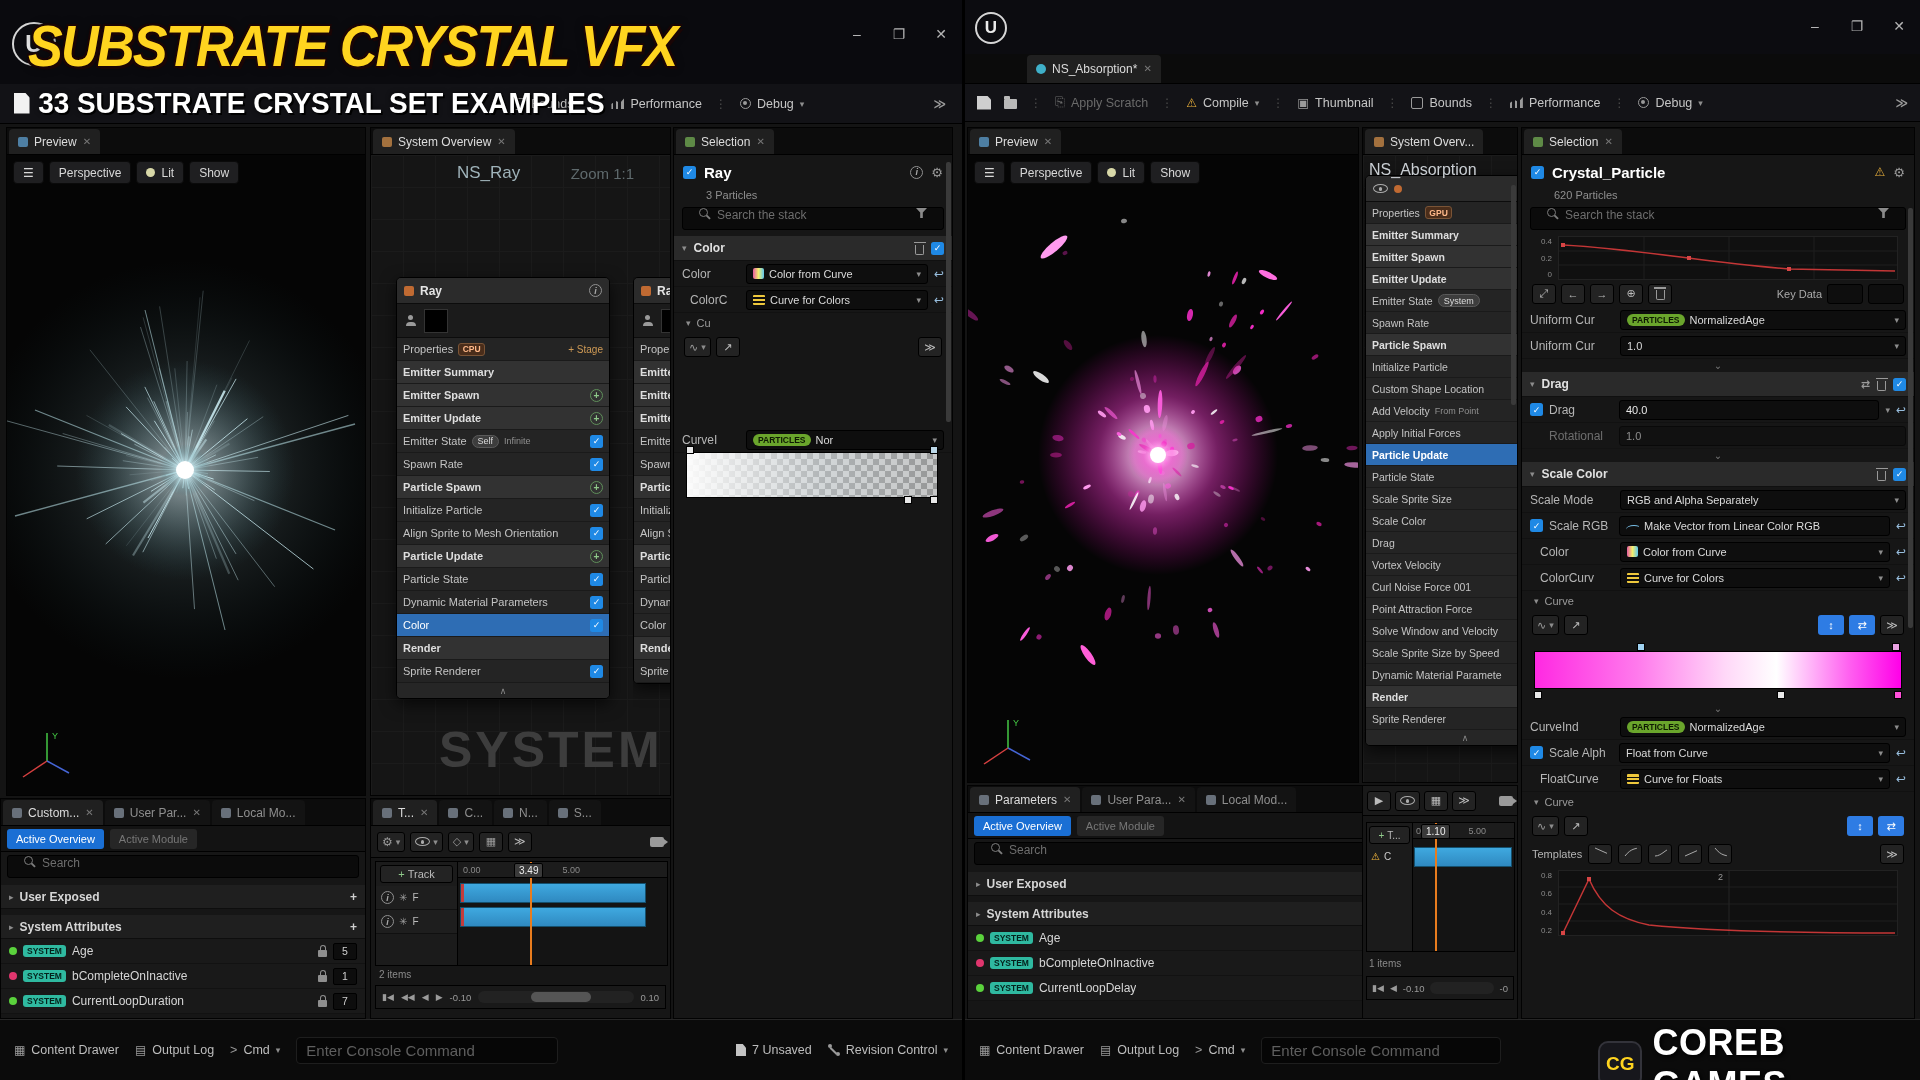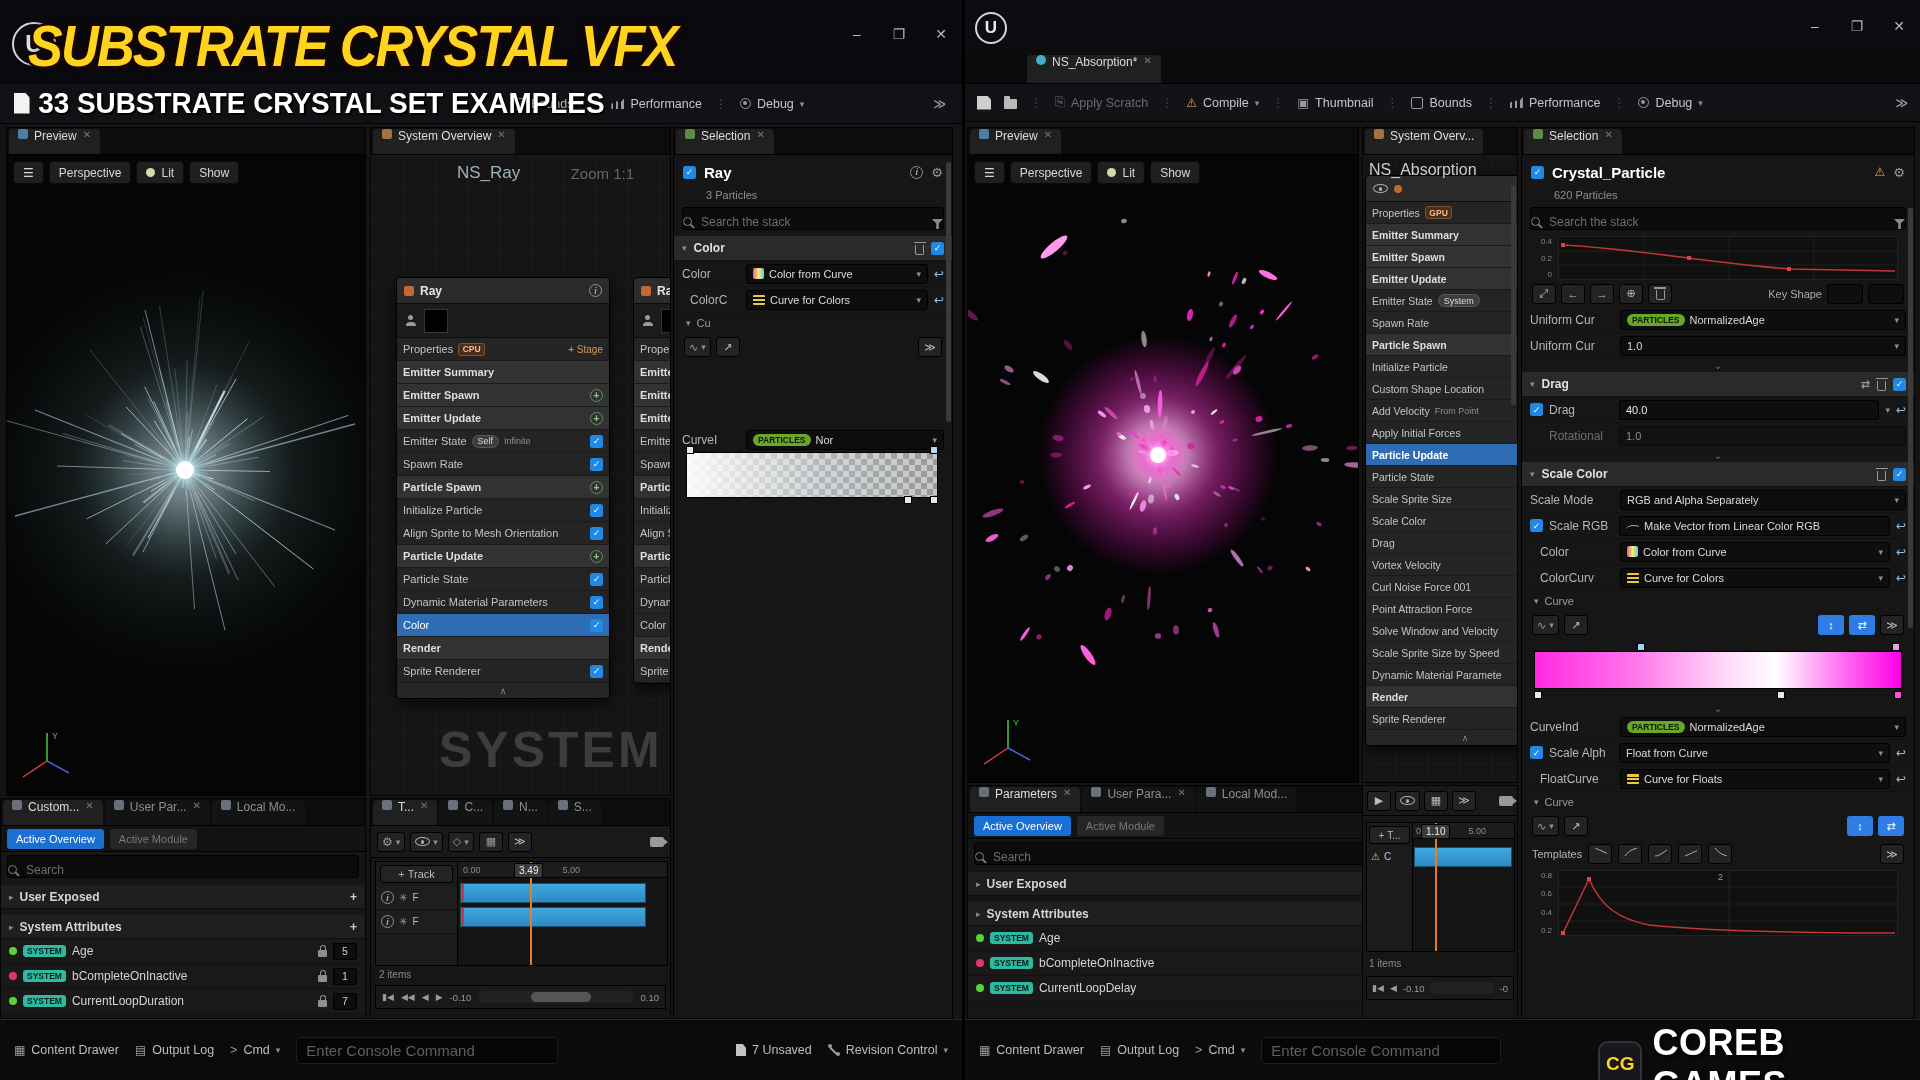--- a/index.html
+++ b/index.html
@@ -12,21 +12,21 @@
 .wbtn{width:42px;height:32px;display:flex;align-items:center;justify-content:center;color:#b5b5b5;font-size:14px}
 .uelogo{border-radius:50%;background:#0c0c10;border:2px solid #d6d6d6;color:#eaeaea;display:flex;align-items:center;justify-content:center;font-weight:bold}
 .mitem{color:#d2d2d2;font-size:13px;white-space:nowrap}
 .tbtn{display:flex;align-items:center;gap:6px;color:#c6c6c6;font-size:12.5px;white-space:nowrap}
 .tbtn.dim{color:#6a6a6a}
 .dots{color:#4b4b4b;font-size:12px}
 .car{color:#8d8d8d;font-size:9px}
 .chev{color:#9a9a9a;font-weight:bold}
 .panel{position:absolute;background:#161616;border:1px solid #020202;overflow:hidden}
 .tabbar{display:flex;align-items:flex-end;height:27px;background:#0c0c0c;border-bottom:1px solid #000;padding-left:2px;gap:2px}
-.tab{display:flex;align-items:flex-start;gap:6px;height:25px;padding:0 9px;background:#131313;color:#8f8f8f;border-radius:4px 4px 0 0;font-size:12px;white-space:nowrap}
+.tab{display:flex;align-items:center;gap:6px;height:25px;padding:0 9px;background:#131313;color:#8f8f8f;border-radius:4px 4px 0 0;font-size:12px;white-space:nowrap}
 .tab.active{background:#202020;color:#dcdcdc}
 .tab .x{color:#777;font-size:10px}
 .tabicon{width:10px;height:10px;border-radius:2px;background:#4e7fa3;flex:none}
 .viewport{position:absolute;background:#050505;overflow:hidden}
 .vtools{position:absolute;left:6px;top:6px;display:flex;gap:5px;z-index:5}
 .vbtn{background:rgba(34,34,36,.92);border:1px solid #0a0a0a;border-radius:4px;height:23px;display:flex;align-items:center;gap:6px;padding:0 9px;color:#d8d8d8;font-size:12px}
 .graph{position:absolute;background-color:#151515;overflow:hidden;background-image:linear-gradient(#1b1b1b 1px,transparent 1px),linear-gradient(90deg,#1b1b1b 1px,transparent 1px);background-size:32px 32px}
 .node{position:absolute;background:#202020;border:1px solid #000;border-radius:5px;box-shadow:0 5px 16px rgba(0,0,0,.65);overflow:hidden}
 .nhead{display:flex;align-items:center;gap:6px;height:26px;background:#2b2b2b;border-bottom:1px solid #0c0c0c;padding:0 7px;color:#e4e4e4;font-weight:bold;font-size:12px}
 .nthumb{display:flex;align-items:center;gap:8px;height:34px;background:#1b1b1b;border-bottom:1px solid #0c0c0c;padding:0 8px}
@@ -37,21 +37,21 @@
 .rnode .nrow{height:22px;font-size:10.5px}
 .rlabel{overflow:hidden;text-overflow:ellipsis}
 .badge{flex:none;font-size:8.5px;font-weight:bold;color:#ffb98a;background:#4a2d1a;border:1px solid #7a5436;border-radius:3px;padding:0.5px 3.5px}
 .tag{flex:none;font-size:9px;color:#dcdcdc;background:#3d3d3d;border:1px solid #5a5a5a;border-radius:7px;padding:0.5px 5px}
 .dimtag{flex:none;font-size:9px;color:#909090}
 .stage{flex:none;font-size:10px;color:#cf9a55}
 .plus{flex:none;width:13px;height:13px;border-radius:50%;border:1px solid #5f8f5a;color:#8fc98a;font-size:10px;display:flex;align-items:center;justify-content:center}
 .chk{flex:none;width:13px;height:13px;border-radius:2.5px;background:#1f89e5;color:#fff;font-size:9px;font-weight:bold;display:flex;align-items:center;justify-content:center}
 .nfoot{height:15px;display:flex;align-items:center;justify-content:center;color:#8a8a8a;background:#262626;font-size:9px}
 .watermark{position:absolute;font-weight:bold;color:#3d3d3d;letter-spacing:3px;pointer-events:none;white-space:nowrap}
-.searchbox{display:flex;align-items:flex-end;gap:6px;background:#0b0b0b;border:1px solid #000;border-radius:3px;height:23px;padding:0 0}
+.searchbox{display:flex;align-items:flex-start;gap:6px;background:#0b0b0b;border:1px solid #000;border-radius:3px;height:23px;padding:0 16px}
 .searchbox input{background:transparent;border:none;outline:none;color:#cfcfcf;font-family:inherit;font-size:12px;width:100%}
 .searchbox input::placeholder{color:#6e6e6e}
 .sect{display:flex;align-items:center;gap:7px;height:25px;background:#2a2a2a;border-bottom:1px solid #101010;padding:0 8px;color:#e0e0e0;font-weight:bold;font-size:12px}
 .prow{display:flex;align-items:center;gap:6px;min-height:26px;padding:0 8px;border-bottom:1px solid #111;font-size:12px;color:#b5b5b5}
 .plabel{flex:none;overflow:hidden;white-space:nowrap}
 .combo{flex:1;display:flex;align-items:center;gap:5px;background:#0e0e0e;border:1px solid #000;border-radius:3px;height:20px;padding:0 6px;color:#dadada;font-size:11px;white-space:nowrap;overflow:hidden}
 .combo .car{margin-left:auto}
 .numbox{flex:1;display:flex;align-items:center;background:#0e0e0e;border:1px solid #000;border-radius:3px;height:20px;padding:0 6px;color:#e8e8e8;font-size:11px}
 .reset{flex:none;color:#98bede;font-size:12px}
 .pbadge{flex:none;background:#6aa52c;color:#0e1a02;font-size:8.5px;font-weight:bold;border-radius:7px;padding:1px 5px}
@@ -1385,21 +1385,21 @@
     </div>
     <div class="flex" style="height:27px;padding:0 10px;gap:5px">
       <div class="gbtn">⤢</div>
       <div class="gbtn">←</div>
       <div class="gbtn">→</div>
       <div class="gbtn">⊕</div>
       <div class="gbtn">
           <span class="i-trash"></span>
         </div>
       <span class="grow"></span>
-      <span style="font-size:11px;color:#aaa">Key Shape</span>
+      <span style="font-size:11px;color:#aaa">Key Data</span>
       <div class="numbox" style="flex:none;width:36px"></div>
       <div class="numbox" style="flex:none;width:36px"></div>
     </div>
     <div class="prow">
       <span class="plabel" style="width:84px">Uniform Cur</span>
       <div class="combo">
         <span class="pbadge">PARTICLES</span>
         <span>NormalizedAge</span>
         <span class="car">▾</span>
       </div>

